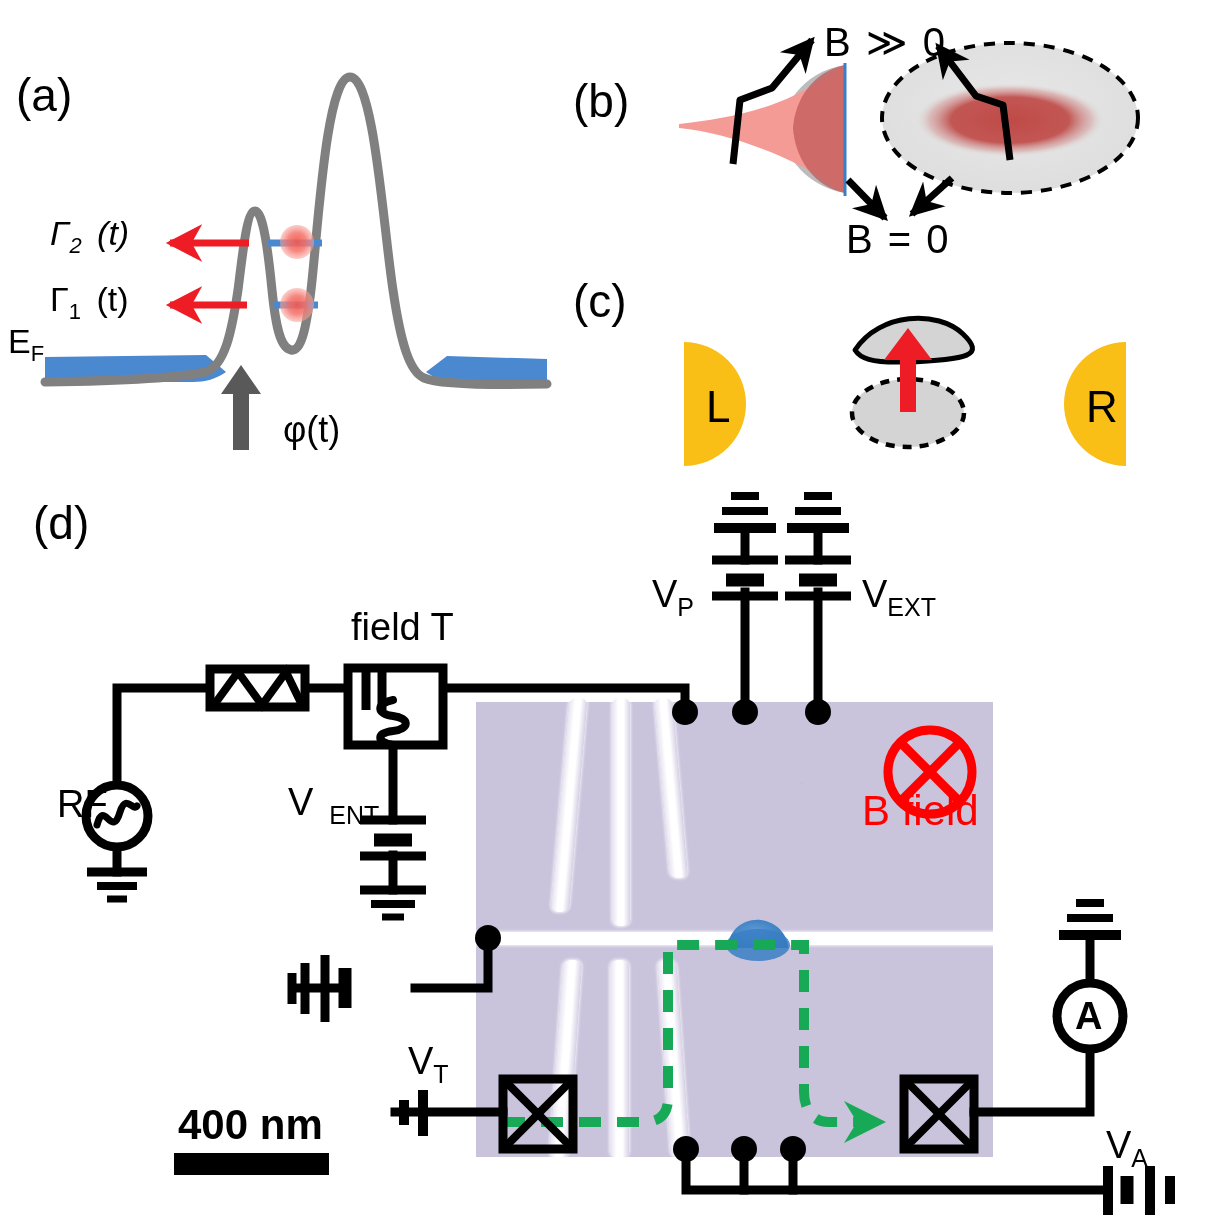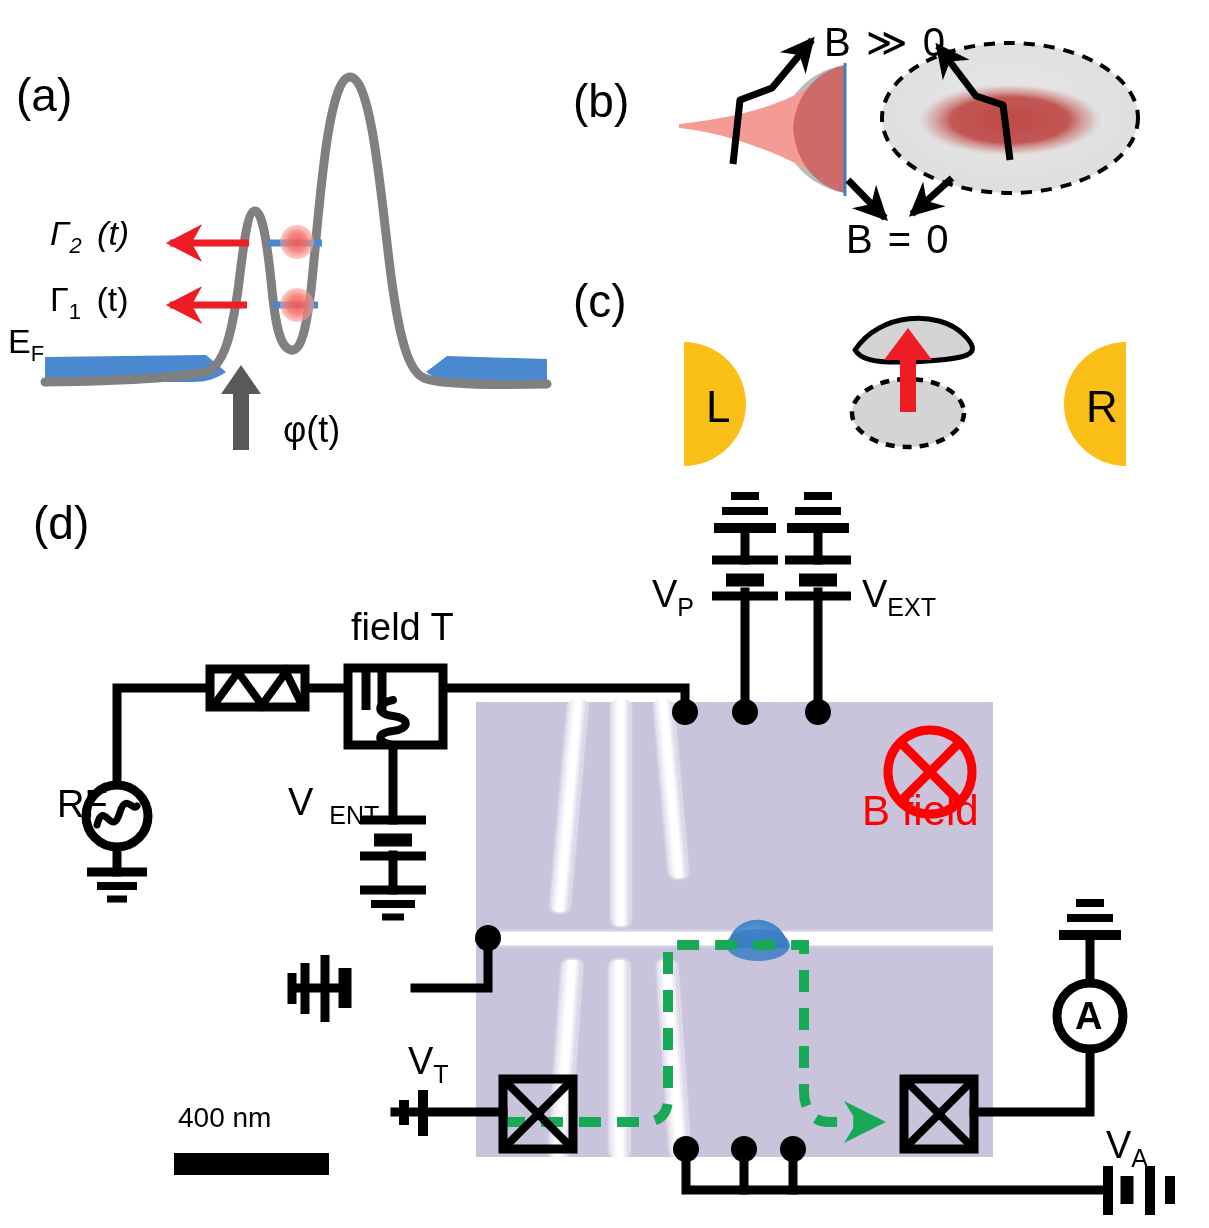--- a/index.html
+++ b/index.html
@@ -336,15 +336,15 @@
   </div>
 
   <div class="lbl" style="left:1106px;top:1126px;font-size:38px;">
     <span>V</span><sub style="font-size:25px;">A</sub>
   </div>
 
   <div class="lbl" style="left:1075px;top:997px;font-size:38px;font-weight:bold;">A</div>
 
   <div class="lbl" style="left:862px;top:790px;font-size:42px;color:#ff0000;">B field</div>
 
-  <div class="lbl" style="left:178px;top:1104px;font-size:28px;">400 nm</div>
+  <div class="lbl" style="left:178px;top:1104px;font-size:42px;font-weight:bold;">400 nm</div>
 
 </div>
 
 </body></html>

